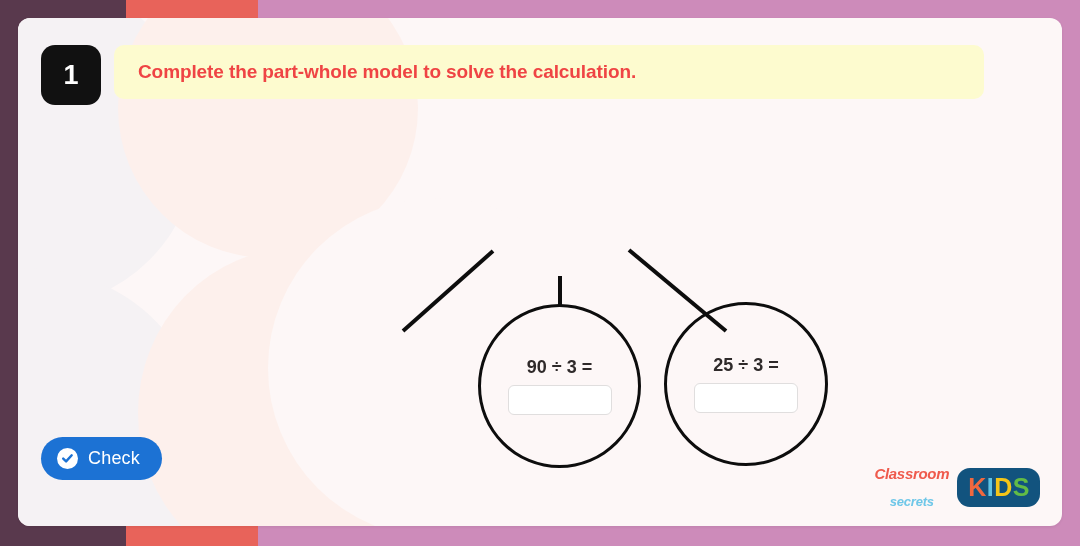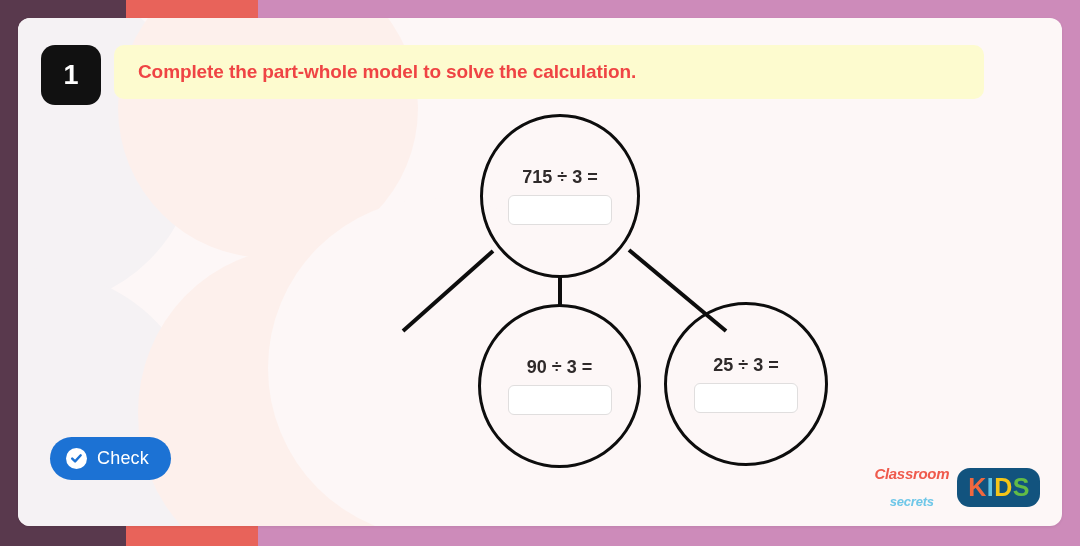--- a/index.html
+++ b/index.html
@@ -161,21 +161,21 @@
   }
 
   #node-whole { left: 462px; top: 96px;  width: 160px; height: 164px; }
   #node-p1    { left: 247px; top: 284px; width: 168px; height: 164px; }
   #node-p2    { left: 460px; top: 286px; width: 163px; height: 164px; }
   #node-p3    { left: 646px; top: 284px; width: 164px; height: 164px; }
 
   
   #check-btn {
     position: absolute;
-    left: 32px;
+    left: 23px;
     top: 419px;
     height: 43px;
     padding: 0 22px 0 16px;
     background: #1c72d4;
     border: none;
     border-radius: 22px;
     display: flex;
     align-items: center;
     gap: 10px;
     cursor: pointer;
@@ -272,24 +272,20 @@
     </div>
 
     <svg id="lines" viewBox="0 0 1044 508">
       <line x1="475" y1="233" x2="385" y2="313" stroke="#0d0d0d" stroke-width="4"></line>
       <line x1="542" y1="258" x2="542" y2="288" stroke="#0d0d0d" stroke-width="4"></line>
       <line x1="611" y1="232" x2="708" y2="313" stroke="#0d0d0d" stroke-width="4"></line>
     </svg>
 
     <div id="model">
 
-      <div class="node" id="node-whole">
-        <div class="node-label">715 ÷ 3 =</div>
-        <input class="node-input" type="text" value="" style="">
-      </div>
 
 
       <div class="node" id="node-p2">
         <div class="node-label">90 ÷ 3 =</div>
         <input class="node-input" type="text" value="" style="">
       </div>
 
       <div class="node" id="node-p3">
         <div class="node-label">25 ÷ 3 =</div>
         <input class="node-input" type="text" value="" style="">

